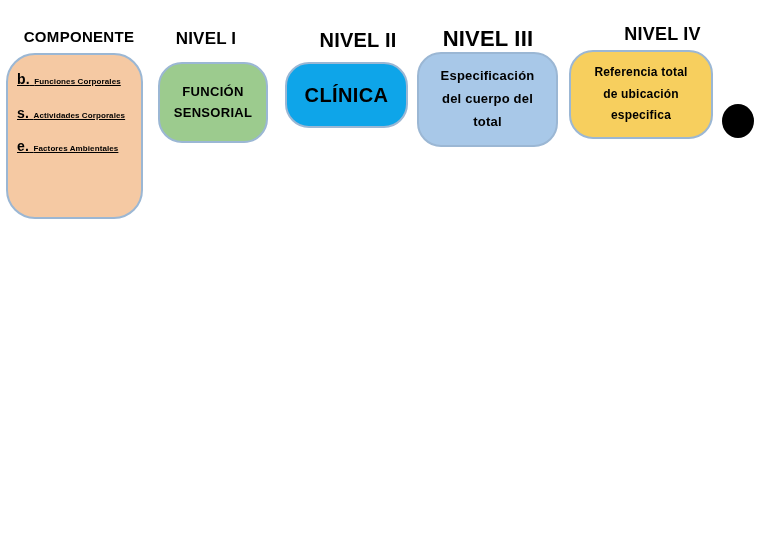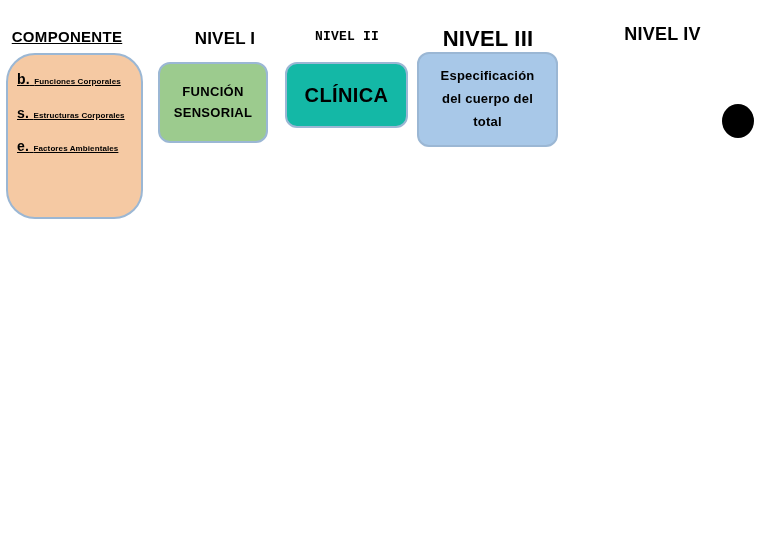--- a/index.html
+++ b/index.html
@@ -22,58 +22,56 @@
   
   .col-header {
     position: absolute;
     font-weight: bold;
     color: #000000;
     letter-spacing: 0.2px;
     white-space: nowrap;
     text-align: center;
   }
   #header-componente {
-    left: 2px;
+    left: 14px;
     top: 28px;
     width: 130px;
     font-size: 15px;
     letter-spacing: 0.3px;
-    text-decoration: underline;
   }
   #header-nivel-1 {
-    left: 169px;
+    left: 150px;
     top: 29px;
     width: 112px;
     font-size: 17px;
   }
   #header-nivel-2 {
-    left: 285px;
+    left: 296px;
     top: 29px;
     width: 124px;
-    font-size: 13px;
-    font-family: Liberation Mono, monospace;
+    font-size: 20px;
   }
   #header-nivel-3 {
     left: 417px;
     top: 26px;
     width: 142px;
     font-size: 22px;
   }
   #header-nivel-4 {
     left: 590px;
     top: 24px;
     width: 145px;
     font-size: 18px;
   }
 
   
   .box {
     position: absolute;
     box-sizing: border-box;
-    border-radius: 12px;
+    border-radius: 24px;
     border: 2px solid #9BB7D4;
     display: flex;
     flex-direction: column;
     align-items: center;
     justify-content: center;
     color: #000000;
     font-weight: bold;
     text-align: center;
   }
 
@@ -122,21 +120,21 @@
     line-height: 1.55;
     letter-spacing: 0.3px;
   }
 
   
   #box-nivel-2 {
     left: 285px;
     top: 62px;
     width: 123px;
     height: 66px;
-    background: #14b8a6;
+    background: #0ea5e9;
     font-size: 20px;
     letter-spacing: 0.4px;
   }
 
   
   #box-nivel-3 {
     left: 417px;
     top: 52px;
     width: 141px;
     height: 95px;
@@ -184,21 +182,21 @@
   <div class="col-header" id="header-nivel-3">NIVEL III</div>
   <div class="col-header" id="header-nivel-4">NIVEL IV</div>
 
   <div class="box" id="box-componente">
     <div class="component-item">
       <span class="comp-letter">b.</span>
       <span class="comp-text">Funciones Corporales</span>
     </div>
     <div class="component-item">
       <span class="comp-letter">s.</span>
-      <span class="comp-text">Estructuras Corporales</span>
+      <span class="comp-text">Actividades Corporales</span>
     </div>
     <div class="component-item">
       <span class="comp-letter">e.</span>
       <span class="comp-text">Factores Ambientales</span>
     </div>
   </div>
 
   <div class="box" id="box-nivel-1">
     <span class="box-line">FUNCIÓN</span>
     <span class="box-line">SENSORIAL</span>
@@ -207,16 +205,21 @@
   <div class="box" id="box-nivel-2">
     <span class="box-line">CLÍNICA</span>
   </div>
 
   <div class="box" id="box-nivel-3">
     <span class="box-line">Especificación</span>
     <span class="box-line">del cuerpo del</span>
     <span class="box-line">total</span>
   </div>
 
+  <div class="box" id="box-nivel-4">
+    <span class="box-line">Referencia total</span>
+    <span class="box-line">de ubicación</span>
+    <span class="box-line">especifica</span>
+  </div>
 
   <div id="end-dot"></div>
 
 </div>
 
 </body></html>

